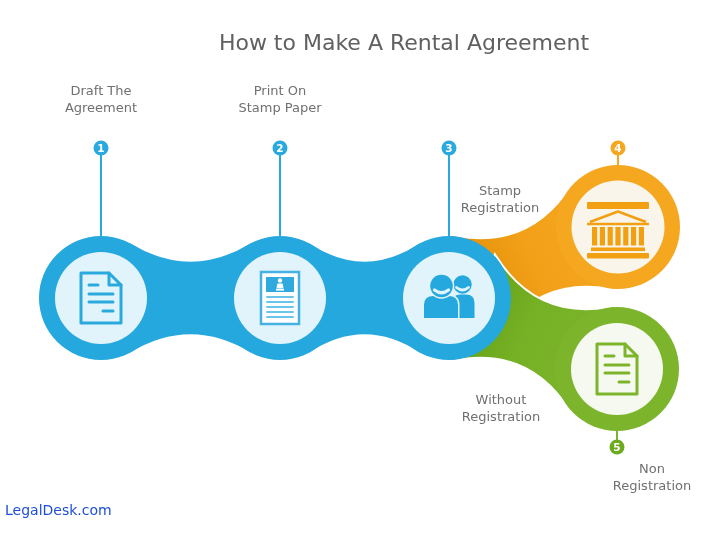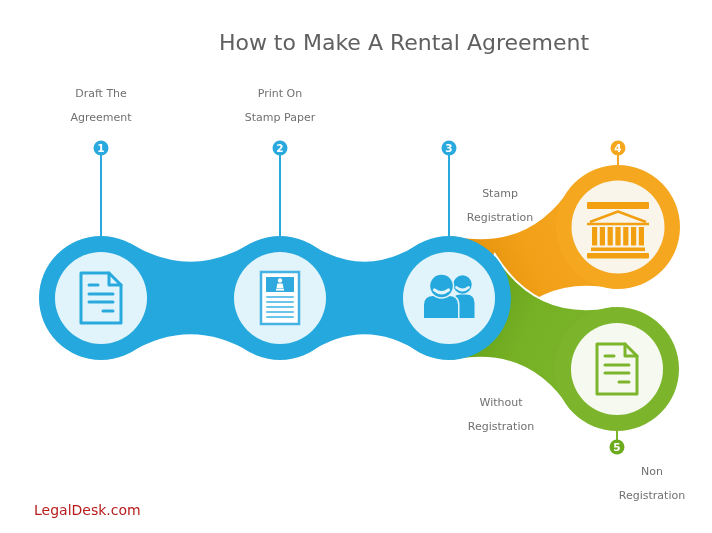--- a/index.html
+++ b/index.html
@@ -7,24 +7,24 @@
     position:relative;width:712px;height:533px;background:#ffffff;overflow:hidden;
     font-family:"DejaVu Sans","Liberation Sans",sans-serif;
   }
   .layer{position:absolute;left:0;top:0;width:712px;height:533px;}
   .title{
     position:absolute;top:30px;left:356px;transform:translateX(-50%);
     font-size:22px;color:#606060;white-space:nowrap;letter-spacing:0px;margin-left:48px;
   }
   .lbl{
     position:absolute;transform:translateX(-50%);text-align:center;
-    white-space:pre-line;color:#707070;font-size:11px;line-height:24px;
+    white-space:pre-line;color:#707070;font-size:13px;line-height:17px;
   }
   .watermark{
-    position:absolute;left:34px;top:502px;font-size:14px;color:#b91c1c;
+    position:absolute;left:5px;top:502px;font-size:14px;color:#1d4ed8;
   }
   svg{display:block;}
 </style>
 </head>
 <body>
 
 <div class="canvas">
 
   <svg class="layer" viewBox="0 0 712 533">
     <defs>

